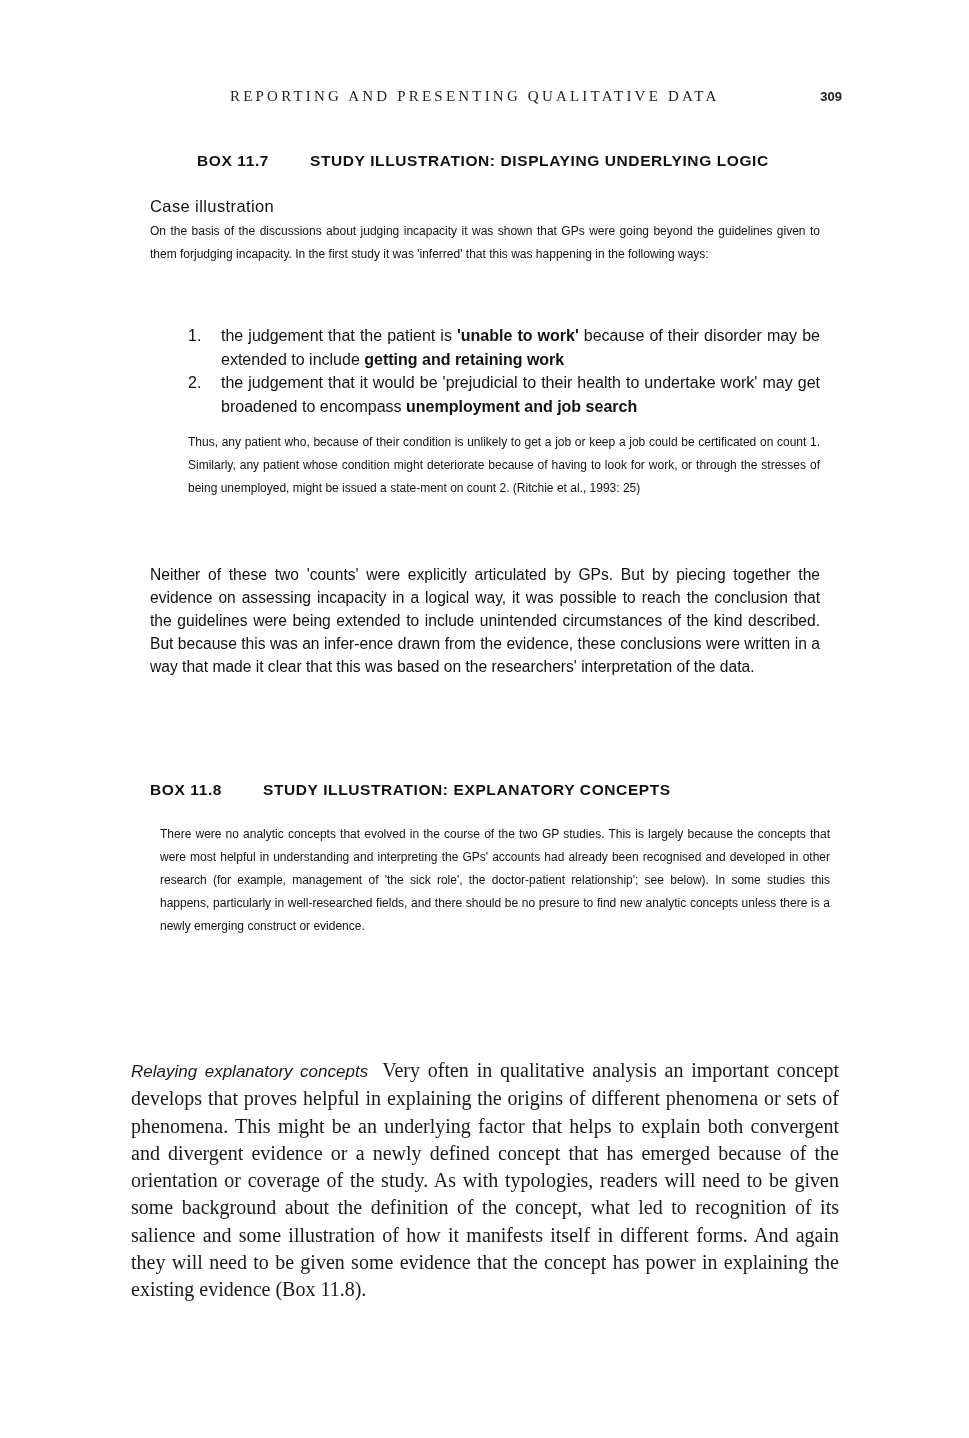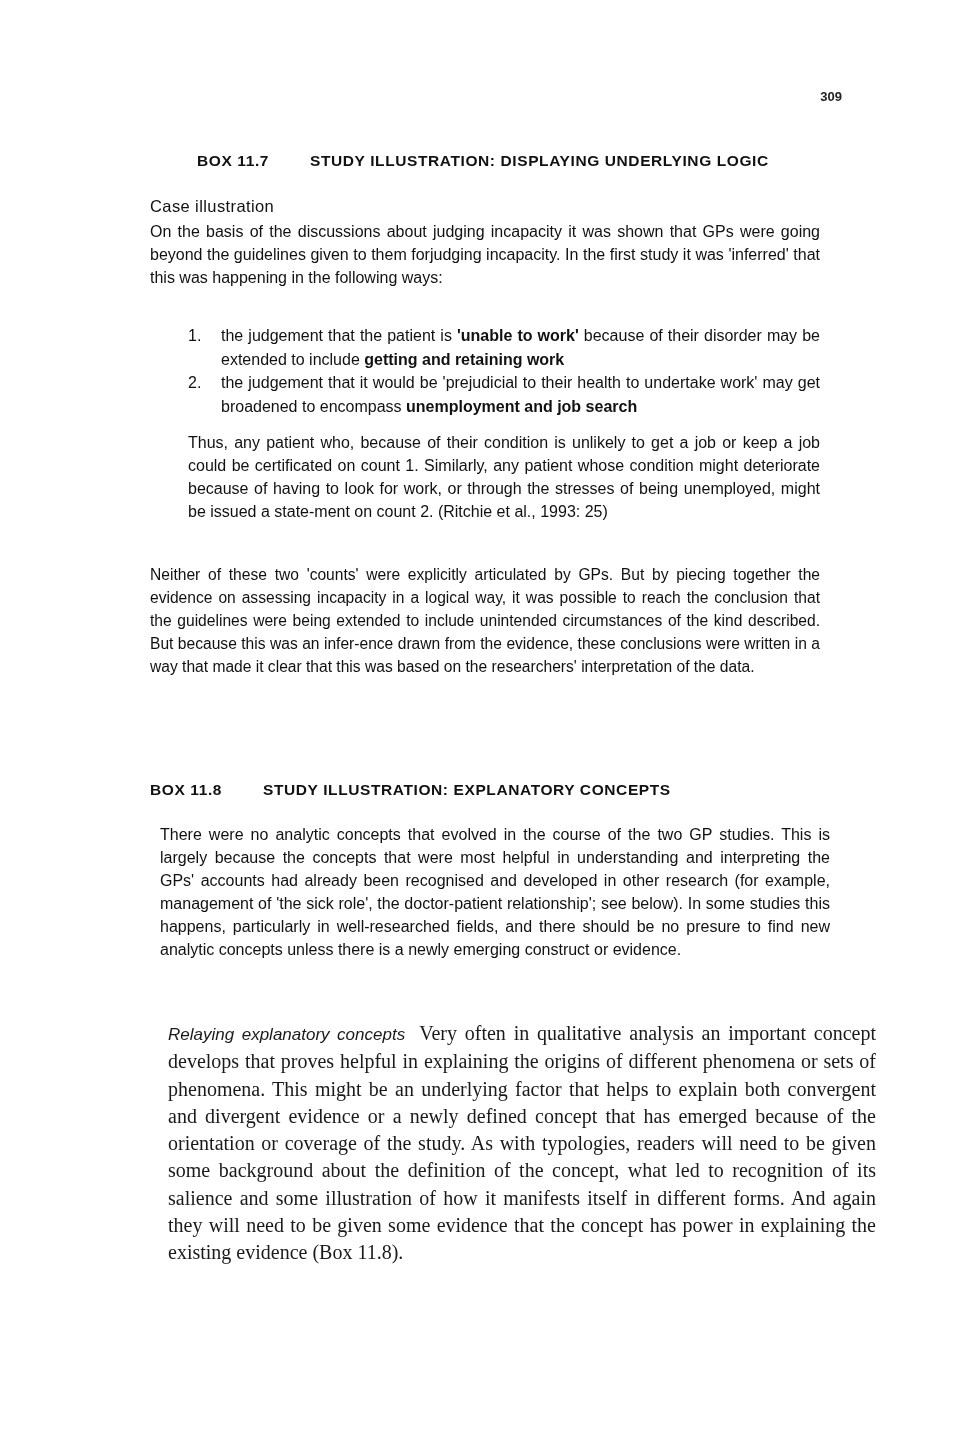--- a/index.html
+++ b/index.html
@@ -6,39 +6,40 @@
   body { width: 969px; height: 1438px; position: relative; overflow: hidden; color: #111; }
   .header { position: absolute; top: 88px; left: 230px; width: 612px; height: 22px;
     font-family: "Liberation Serif", serif; font-size: 15px; letter-spacing: 3.2px; color: #222; white-space: nowrap; }
   .header .pg { position: absolute; right: 0; top: 1px; font-family: Liberation Sans, sans-serif; font-weight: bold;
     font-size: 13px; letter-spacing: 0; }
   .box-title { position: absolute; left: 150px; font-family: "Liberation Sans", sans-serif; font-weight: bold;
     font-size: 15.5px; letter-spacing: 0.6px; white-space: nowrap; }
   .box-title .num { display: inline-block; width: 113px; }
   .subhead { position: absolute; left: 150px; top: 197px; font-family: "Liberation Sans", sans-serif;
     font-weight: normal; font-size: 16.5px; letter-spacing: 0.4px; }
-  .para { position: absolute; font-family: "Liberation Sans", sans-serif; font-size: 16px; line-height: 23px;
+  .para { position: absolute; font-family: "Liberation Sans", sans-serif; font-size: 12px; line-height: 23px;
     text-align: justify; text-align-last: left; }
   .p1 { left: 150px; top: 220px; width: 670px; }
   .list { position: absolute; left: 188px; top: 324px; width: 632px; font-family: "Liberation Sans", sans-serif;
     font-size: 16px; line-height: 23.5px; margin: 0; padding: 0; list-style: none; }
   .list li { position: relative; padding-left: 33px; text-align: justify; }
   .list li .n { position: absolute; left: 0; top: 0; }
   .list b { font-weight: bold; }
   .quote { left: 188px; top: 431px; width: 632px; }
   .p2 { left: 150px; top: 563px; width: 670px; font-size: 15.6px; }
   .p3 { left: 160px; top: 823px; width: 670px; }
-  .main { position: absolute; left: 131px; top: 1020px; width: 708px; font-family: "Liberation Serif", serif;
-    font-size: 20px; line-height: 27.3px; text-align: justify; text-align-last: left; color: #1a1a1a; margin-left: 37px; }
+  .main { position: absolute; left: 131px; top: 1057px; width: 708px; font-family: "Liberation Serif", serif;
+    font-size: 20px; line-height: 27.3px; text-align: justify; text-align-last: left; color: #1a1a1a; }
   .main .lead { font-family: "Liberation Sans", sans-serif; font-style: italic; font-size: 17px; margin-right: 14px; }
 </style>
 </head>
 <body>
 
 <div class="header">
+  <span>REPORTING AND PRESENTING QUALITATIVE DATA</span>
   <span class="pg">309</span>
 </div>
 
 <div class="box-title" style="top:152px;margin-left:47px;">
   <span class="num">BOX 11.7</span><span>STUDY ILLUSTRATION: DISPLAYING UNDERLYING LOGIC</span>
 </div>
 
 <div class="subhead">Case illustration</div>
 
 <div class="para p1">On the basis of the discussions about judging incapacity it was shown that GPs were going beyond the guidelines given to them forjudging incapacity. In the first study it was 'inferred' that this was happening in the following ways:</div>

